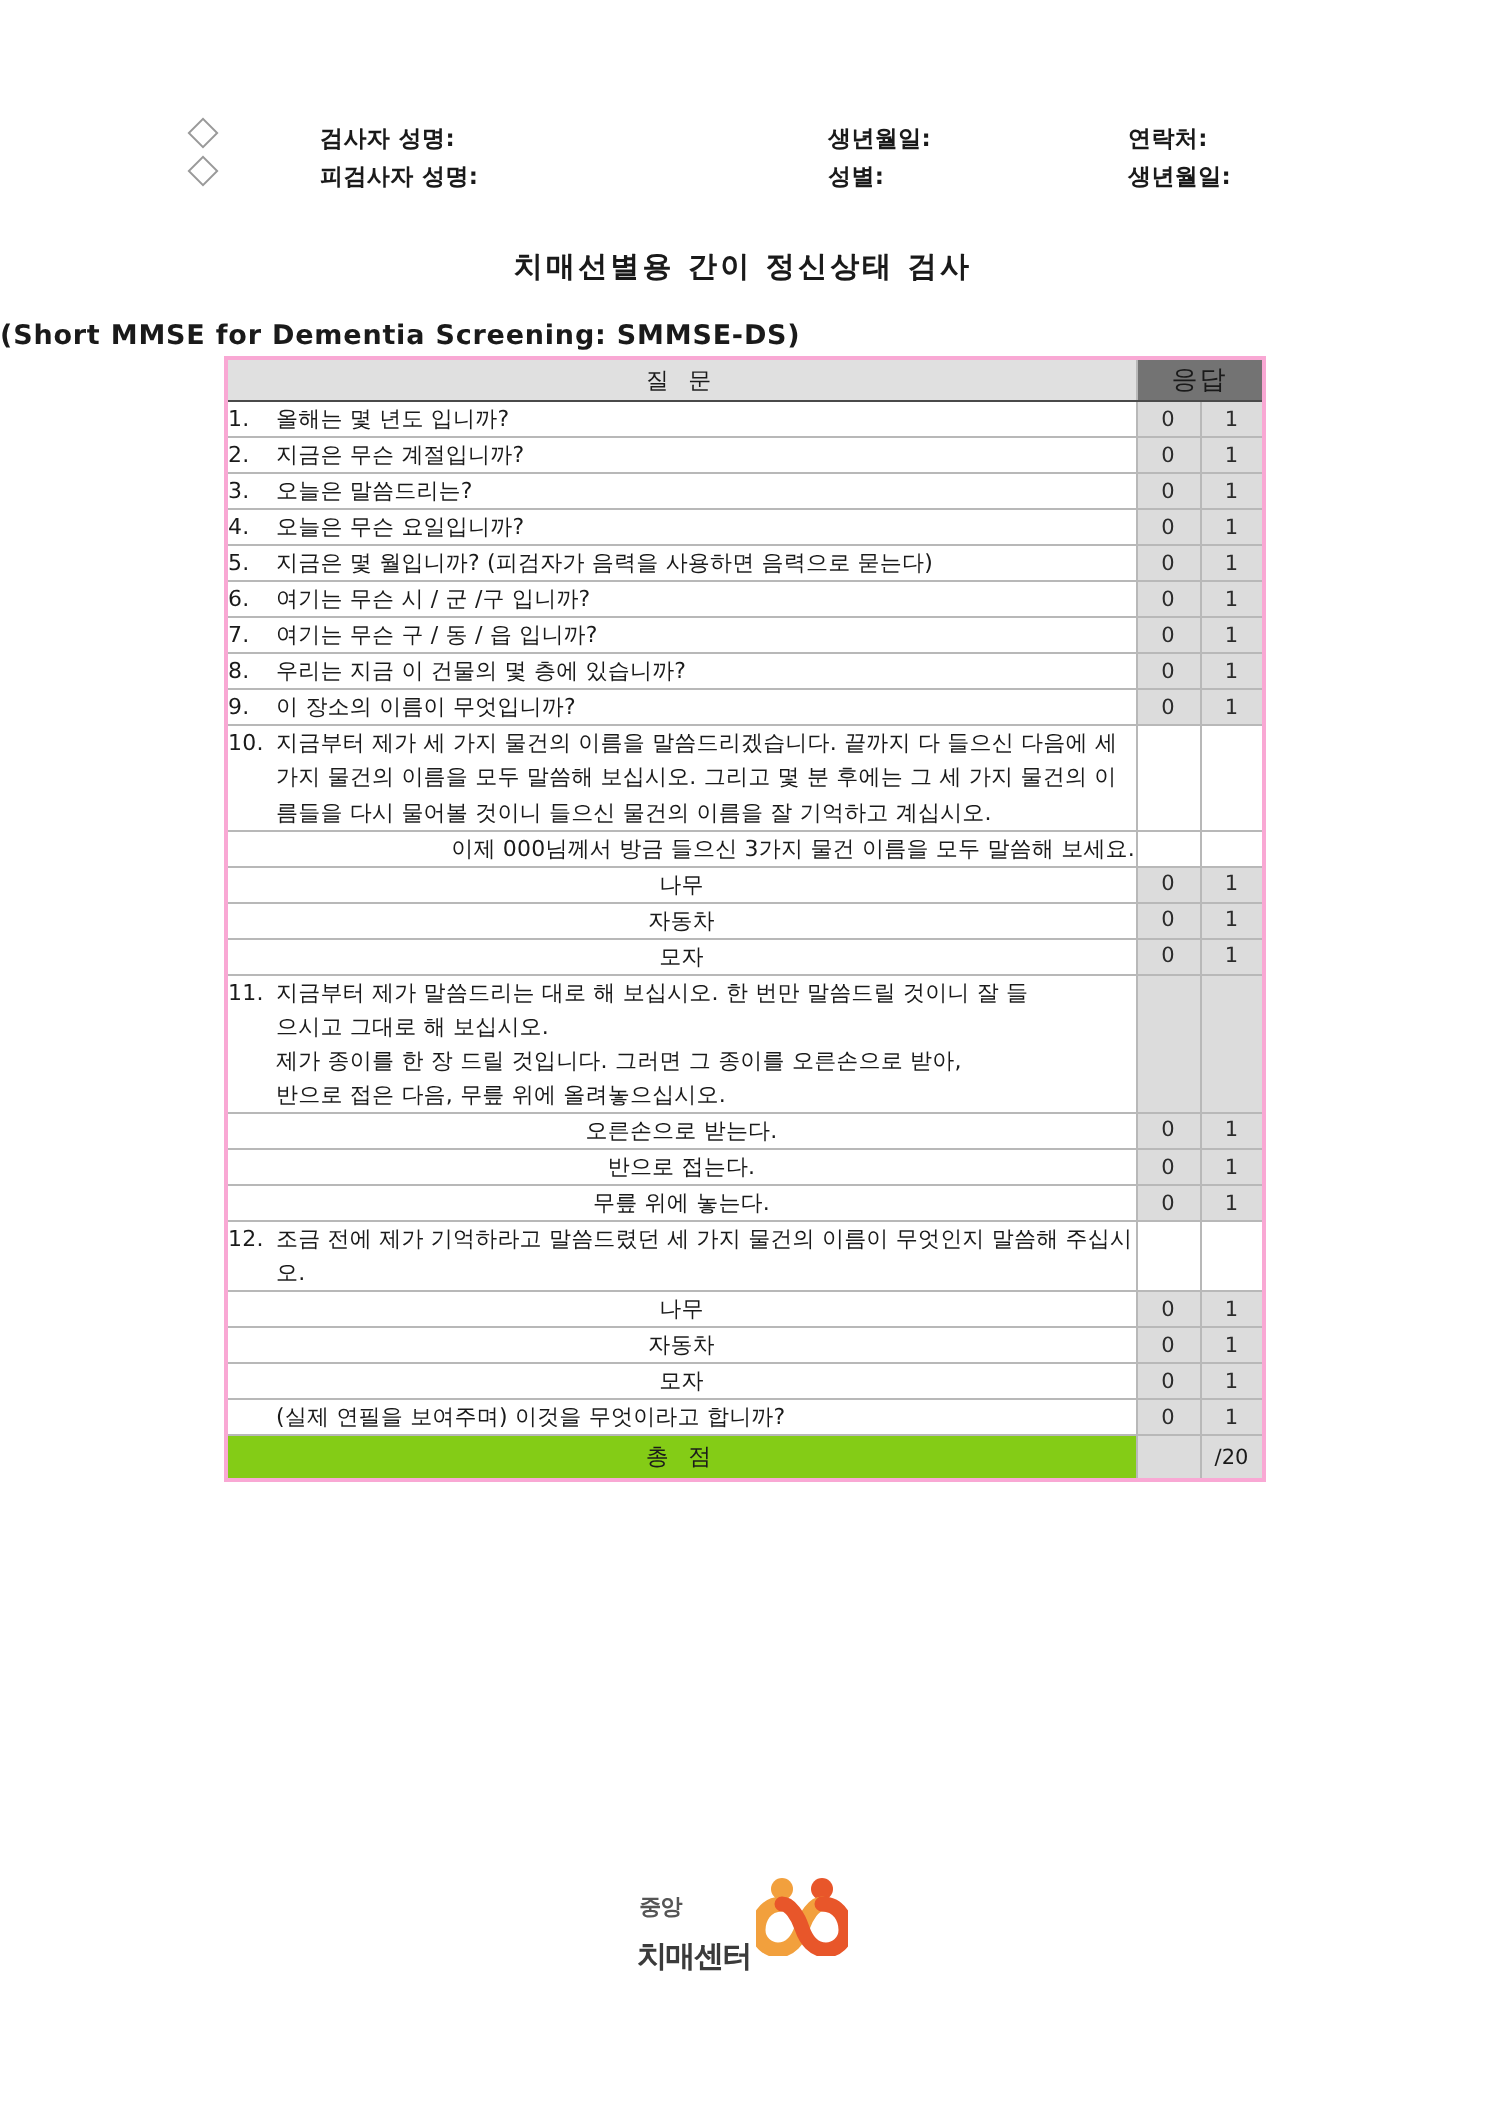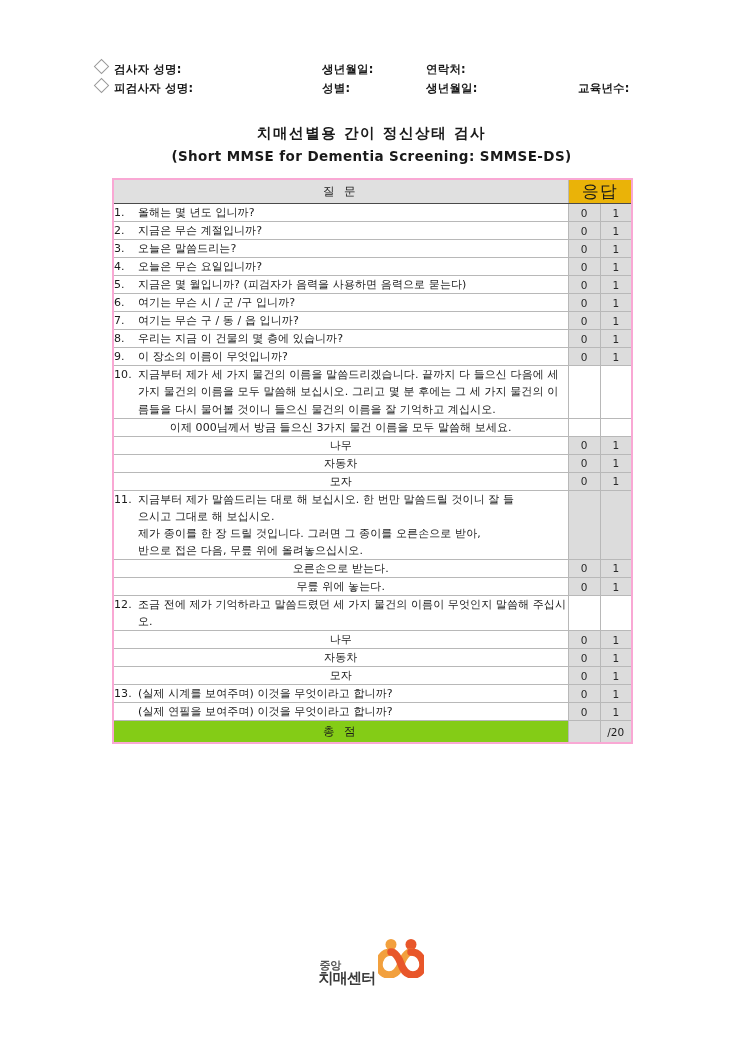--- a/index.html
+++ b/index.html
@@ -23,20 +23,21 @@
     top: 62px;
     width: 560px;
   }
   .hdr-row {
     display: flex;
     align-items: baseline;
     height: 19px;
     font-size: 11.5px;
     font-weight: bold;
     letter-spacing: 0.2px;
+    gap: 46px;
   }
   .diamond-icon {
     display: inline-block;
     width: 9px;
     height: 9px;
     border: 1px solid #9a9a9a;
     transform: rotate(45deg);
     margin-right: 7px;
     position: relative;
     top: -1px;
@@ -53,24 +54,24 @@
     top: 124px;
     left: 0;
     width: 743px;
     text-align: center;
     font-size: 14.5px;
     font-weight: bold;
     letter-spacing: 1.6px;
   }
   .title-en {
     position: absolute;
-    top: 148px;
+    top: 160px;
     left: 0;
     width: 743px;
-    text-align: center;
+    text-align: left;
     font-size: 13.5px;
     font-weight: bold;
     letter-spacing: 0.4px;
   }
 
   
   .sheet {
     position: absolute;
     left: 112px;
     top: 178px;
@@ -93,23 +94,23 @@
   .hd-cell {
     background: #e0e0e0;
     text-align: center;
     font-size: 11.5px;
     letter-spacing: 3px;
     height: 20px;
     border-bottom: 1px solid #4a4a4a !important;
     border-left-color: #4a4a4a !important;
   }
   .hd-ans {
-    background: #eab308;
-    text-align: center;
-    font-size: 17px;
+    background: #737373;
+    text-align: center;
+    font-size: 13px;
     letter-spacing: 1px;
     border-bottom: 1px solid #4a4a4a !important;
     border-left: 1px solid #4a4a4a !important;
   }
 
   
   .q-cell {
     font-size: 11px;
     padding: 4px 6px 4px 10px;
     line-height: 1.55;
@@ -180,21 +181,21 @@
   .wordlist {
     text-align: center;
     letter-spacing: 0.2px;
     padding-left: 30px;
   }
   .wordlist span { display: inline-block; }
   .w-gap-a { margin-right: 42px; }
   .w-gap-b { margin-right: 36px; }
 
   .prompt-line {
-    text-align: center;
+    text-align: right;
     padding-left: 10px;
   }
 
   
   .logo-wrap {
     position: absolute;
     left: 0;
     top: 938px;
     width: 743px;
     display: flex;
@@ -210,21 +211,21 @@
     display: flex;
     flex-direction: column;
     align-items: flex-start;
     line-height: 1;
   }
   .logo-sub {
     font-size: 11px;
     font-weight: bold;
     color: #555555;
     letter-spacing: -0.3px;
-    margin-bottom: 0;
+    margin-bottom: 12px;
     margin-left: 1px;
   }
   .logo-main {
     font-size: 15px;
     font-weight: bold;
     color: #3b3b3b;
     letter-spacing: -0.8px;
   }
   .logo-mark {
     margin-bottom: 4px;
@@ -425,20 +426,25 @@
       <td class="ans-gray-empty ans-first"></td>
       <td class="ans-gray-empty"></td>
     </tr>
 
     <tr>
       <td class="q-cell q-center">오른손으로 받는다.</td>
       <td class="ans ans-first">0</td>
       <td class="ans">1</td>
     </tr>
 
+    <tr>
+      <td class="q-cell q-center">반으로 접는다.</td>
+      <td class="ans ans-first">0</td>
+      <td class="ans">1</td>
+    </tr>
 
     <tr>
       <td class="q-cell q-center">무릎 위에 놓는다.</td>
       <td class="ans ans-first">0</td>
       <td class="ans">1</td>
     </tr>
 
     <tr class="sep-top">
       <td class="q-cell">
         <div class="q-line">
@@ -461,30 +467,20 @@
       <td class="ans ans-first">0</td>
       <td class="ans">1</td>
     </tr>
 
     <tr>
       <td class="q-cell q-center">모자</td>
       <td class="ans ans-first">0</td>
       <td class="ans">1</td>
     </tr>
 
-    <tr class="sep-top">
-      <td class="q-cell">
-        <div class="q-line">
-          <span class="q-num">13.</span>
-          <span class="q-text">(실제 시계를 보여주며) 이것을 무엇이라고 합니까?</span>
-        </div>
-      </td>
-      <td class="ans ans-first">0</td>
-      <td class="ans">1</td>
-    </tr>
 
     <tr>
       <td class="q-cell">
         <div class="q-line">
           <span class="q-num"></span>
           <span class="q-text">(실제 연필을 보여주며) 이것을 무엇이라고 합니까?</span>
         </div>
       </td>
       <td class="ans ans-first">0</td>
       <td class="ans">1</td>

